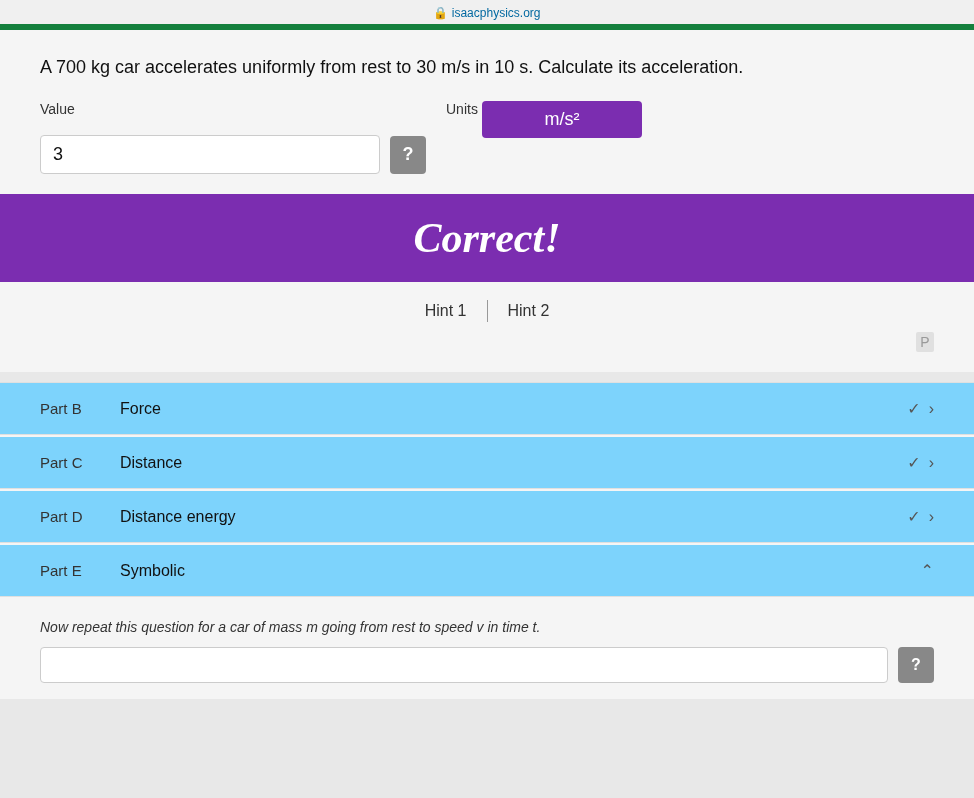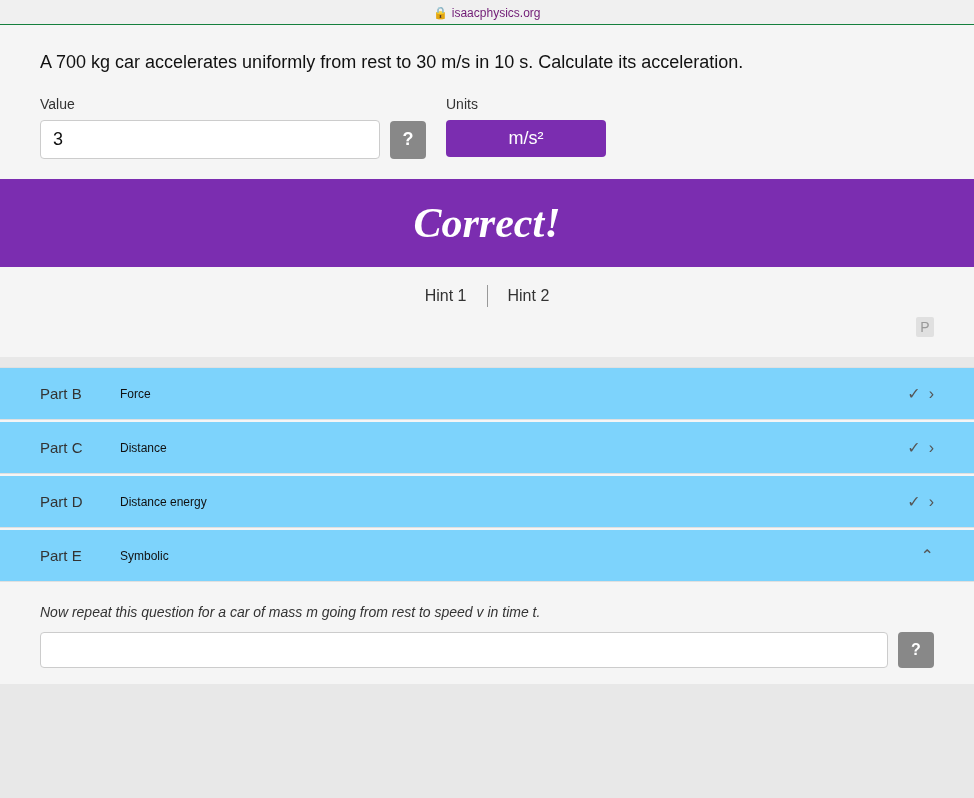--- a/index.html
+++ b/index.html
@@ -8,23 +8,23 @@
       background: #e8e8e8;
       width: 974px;
       min-height: 798px;
       overflow-x: hidden;
     }
 
     .top-bar {
       text-align: center;
       padding: 6px 0 4px;
       font-size: 12px;
-      color: #701a75;
+      color: #0369a1;
       background: #f0f0f0;
-      border-bottom: 1px solid #15803d;
+      border-bottom: 6px solid #15803d;
     }
 
     .main-content {
       background: #f5f5f5;
       padding: 24px 40px 0 40px;
     }
 
     .question-text {
       font-size: 18px;
       color: #111;
@@ -36,21 +36,21 @@
       display: flex;
       align-items: flex-start;
       gap: 20px;
       margin-bottom: 0;
       padding-bottom: 20px;
     }
 
     .value-group {
       display: flex;
       flex-direction: column;
-      gap: 4px;
+      gap: 14px;
     }
 
     .value-group label, .units-group label {
       font-size: 14px;
       color: #333;
       margin-bottom: 4px;
     }
 
     .value-input-row {
       display: flex;
@@ -78,21 +78,21 @@
       font-size: 18px;
       font-weight: bold;
       cursor: pointer;
       display: flex;
       align-items: center;
       justify-content: center;
     }
 
     .units-group {
       display: flex;
-      flex-direction: column;
+      flex-direction: row;
       gap: 4px;
     }
 
     .units-display {
       background: #7b2db0;
       color: white;
       border-radius: 4px;
       padding: 8px 40px;
       font-size: 18px;
       min-width: 160px;
@@ -156,21 +156,21 @@
 
     .part-label {
       font-size: 15px;
       color: #333;
       font-weight: 500;
       width: 80px;
       flex-shrink: 0;
     }
 
     .part-name {
-      font-size: 12px;
+      font-size: 16px;
       color: #111;
       font-weight: 500;
       flex: 1;
     }
 
     .part-actions {
       display: flex;
       align-items: center;
       gap: 8px;
       color: #666;

